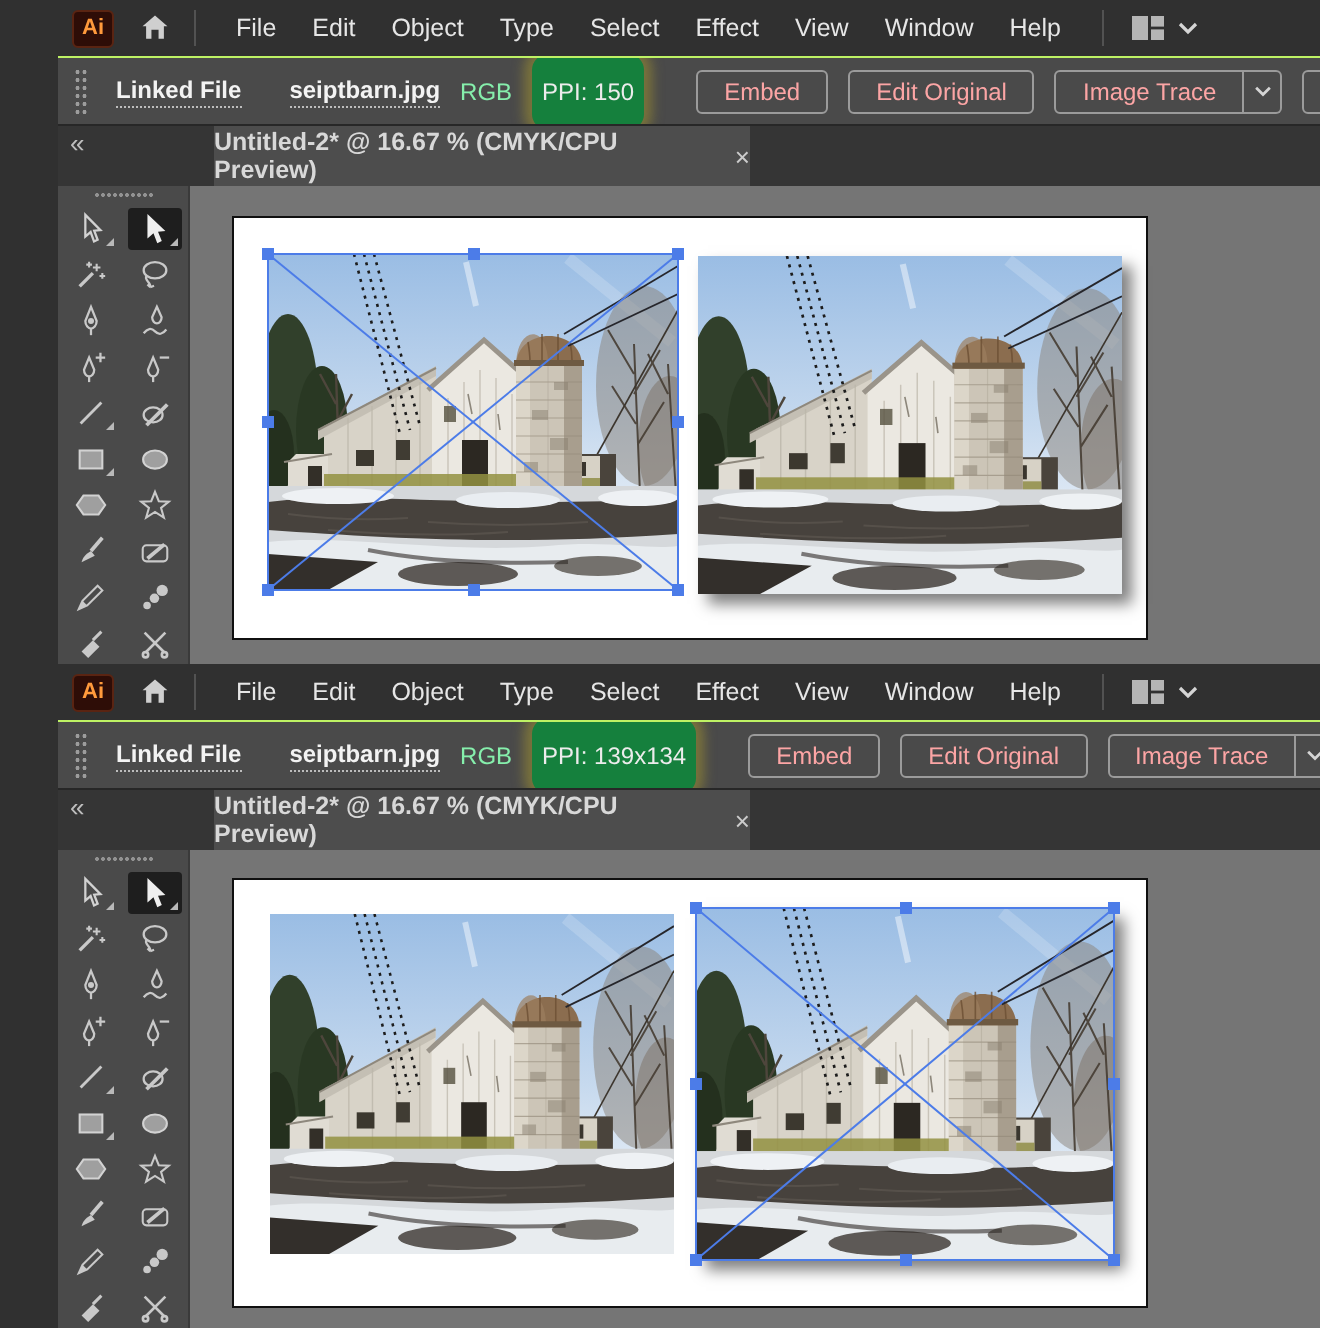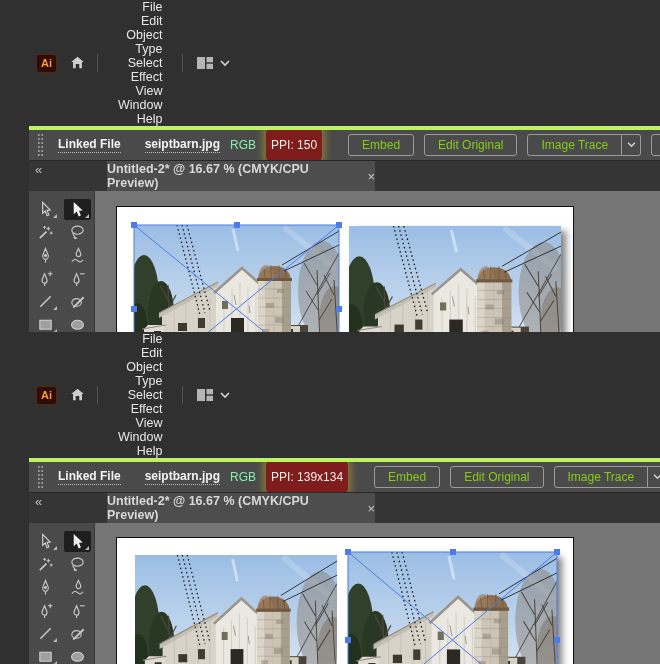--- a/index.html
+++ b/index.html
@@ -7,38 +7,38 @@
     font-family:"Liberation Sans", sans-serif; }
   .half { height:332px; display:flex; flex-direction:column; overflow:hidden;margin-left:29px; }
 
   
   .menubar { flex:0 0 28px; background:#303030; display:flex; align-items:center; padding-left:7px; }
   .ai-logo { width:21px; height:19px; background:#2e0d07; border:1px solid #5a2412; border-radius:3px;
     color:#ff9a3c; font-size:11px; font-weight:700; display:flex; align-items:center; justify-content:center; }
   .home-btn { margin-left:12px; display:flex; align-items:center; }
   .home-btn svg { width:17px; height:16px; }
   .vsep { width:1px; height:18px; background:#525252; margin:0 11px; }
-  .menu-items { display:flex; align-items:flex-end;flex-direction:column; }
+  .menu-items { display:flex; align-items:flex-start; }
   .menu-item { color:#e6e6e6; font-size:12.5px; padding:0 9px; cursor:default; }
   .ws-btn { display:flex; align-items:center; gap:6px; margin-left:2px; }
   .ws-btn svg.ws { width:18px; height:14px; }
   .ws-btn svg.cv { width:10px; height:7px; }
 
   
-  .controlbar { flex:0 0 34px; background:#4a4a4a; border-top:4px solid #bef264;
+  .controlbar { flex:0 0 34px; background:#4a4a4a; border-top:1px solid #bef264;
     display:flex; align-items:center; padding:0 6px 0 8px; gap:10px; overflow:hidden; white-space:nowrap; }
   .grip { width:7px; height:24px; flex:0 0 7px;
     background-image:radial-gradient(circle,#9c9c9c 0.9px,transparent 1.1px); background-size:3.5px 4px; }
   .cb-link { color:#f3f3f3; font-size:12px; border-bottom:1px dotted #bdbdbd; padding-bottom:1px; }
   .cb-link.bold { font-weight:700; margin-left:4px; }
   .cb-file { margin-left:14px;font-weight:bold; }
   .cb-meta { color:#86efac; font-size:12px; }
-  .ppi { color:#ececec; font-size:12px; background:#7f1d1d; border-radius:8px; padding:12px 5px;
+  .ppi { color:#ececec; font-size:12px; background:#15803d; border-radius:8px; padding:12px 5px;
     box-shadow:0 0 6px 4px rgba(164,150,47,.55); }
-  .cbtn { background:transparent; border:1px solid #9b9b9b; border-radius:3px; color:#84cc16;
+  .cbtn { background:transparent; border:1px solid #9b9b9b; border-radius:3px; color:#fca5a5;
     font-size:12px; font-family:inherit; height:22px; padding:0 13px; }
   .cbtn.first { margin-left:16px; }
   .btn-group { display:flex; }
   .btn-group .cbtn { border-radius:3px 0 0 3px; }
   .chev-seg { width:19px; height:22px; border:1px solid #9b9b9b; border-left:none; border-radius:0 3px 3px 0;
     display:flex; align-items:center; justify-content:center; }
   .chev-seg svg { width:9px; height:6px; }
 
   
   .tabbar { flex:0 0 31px; background:#353535; border-top:1px solid #272727; position:relative; display:flex; }

